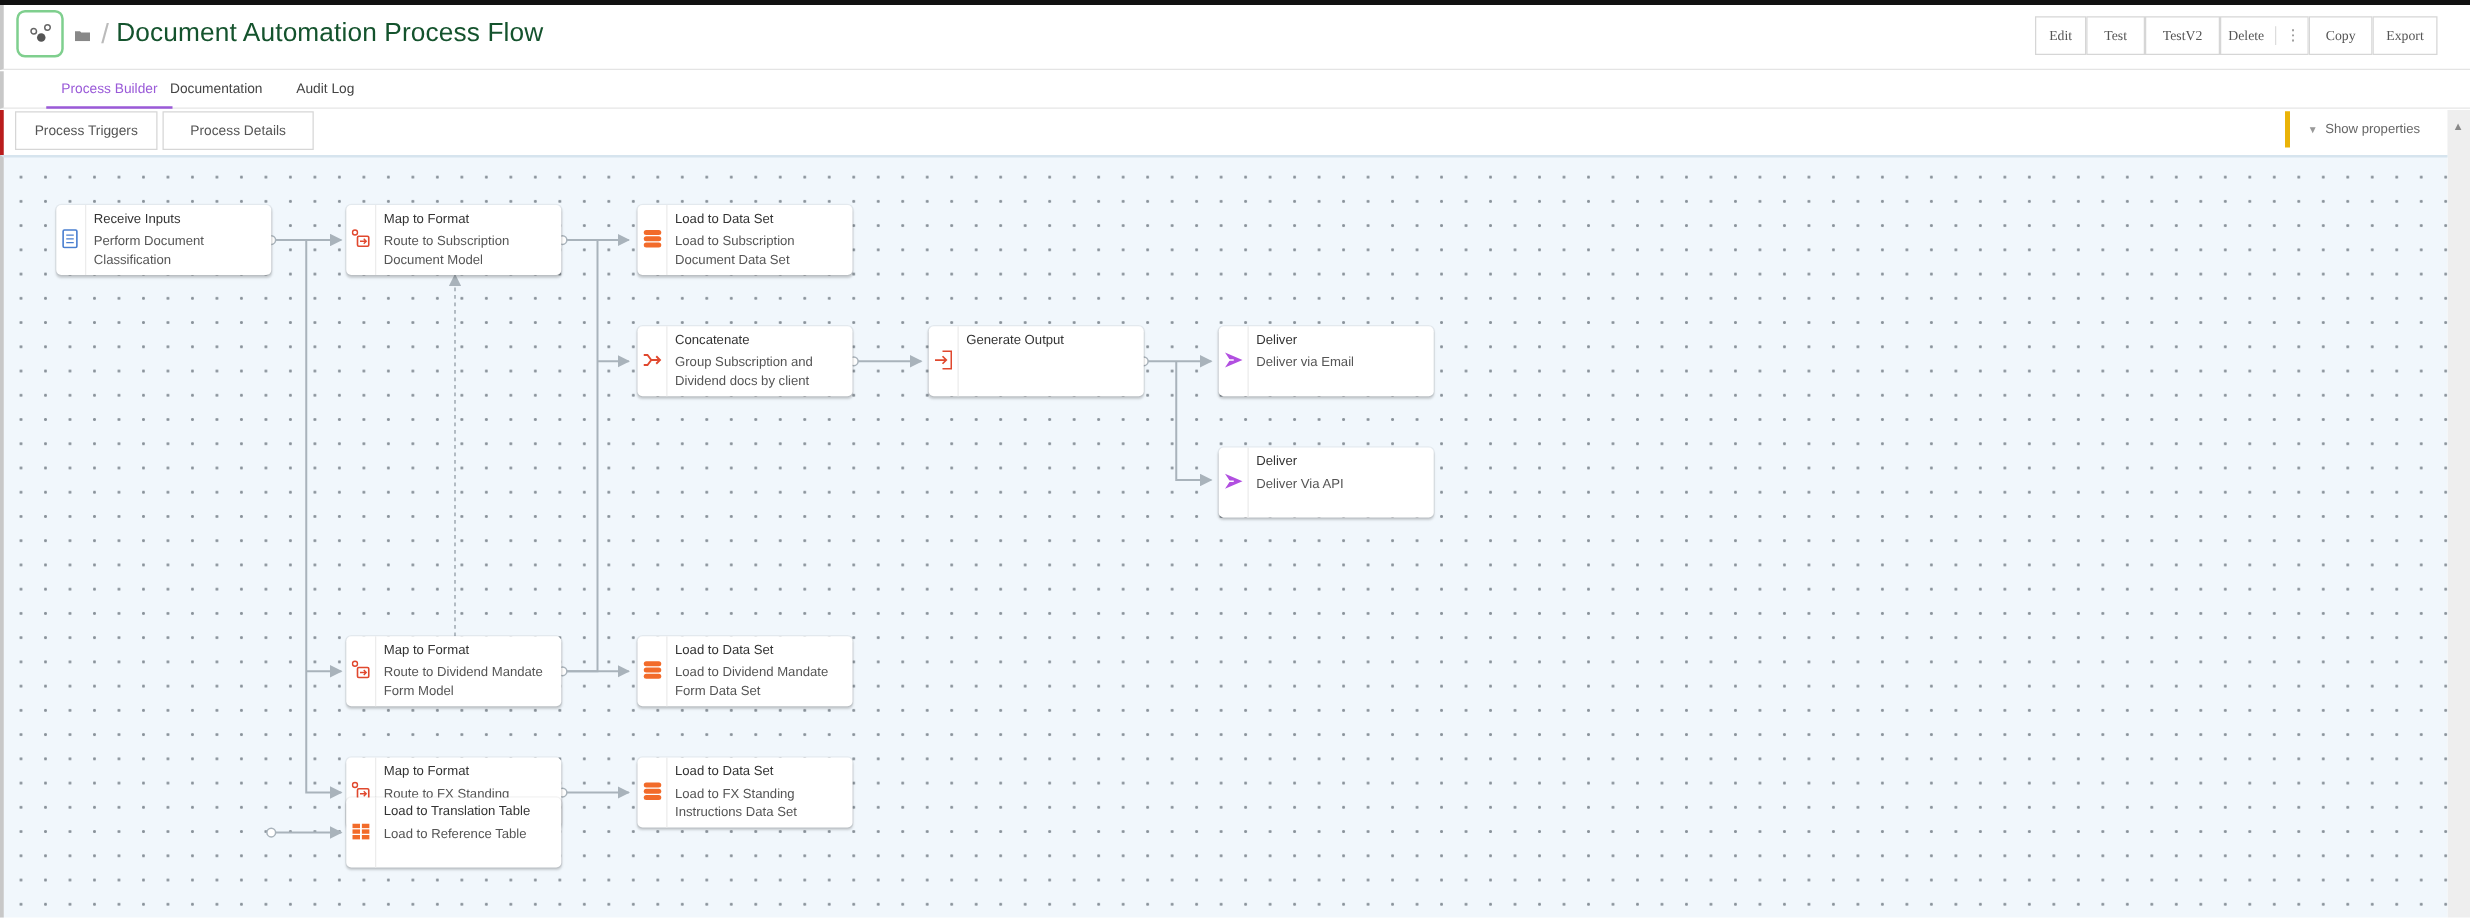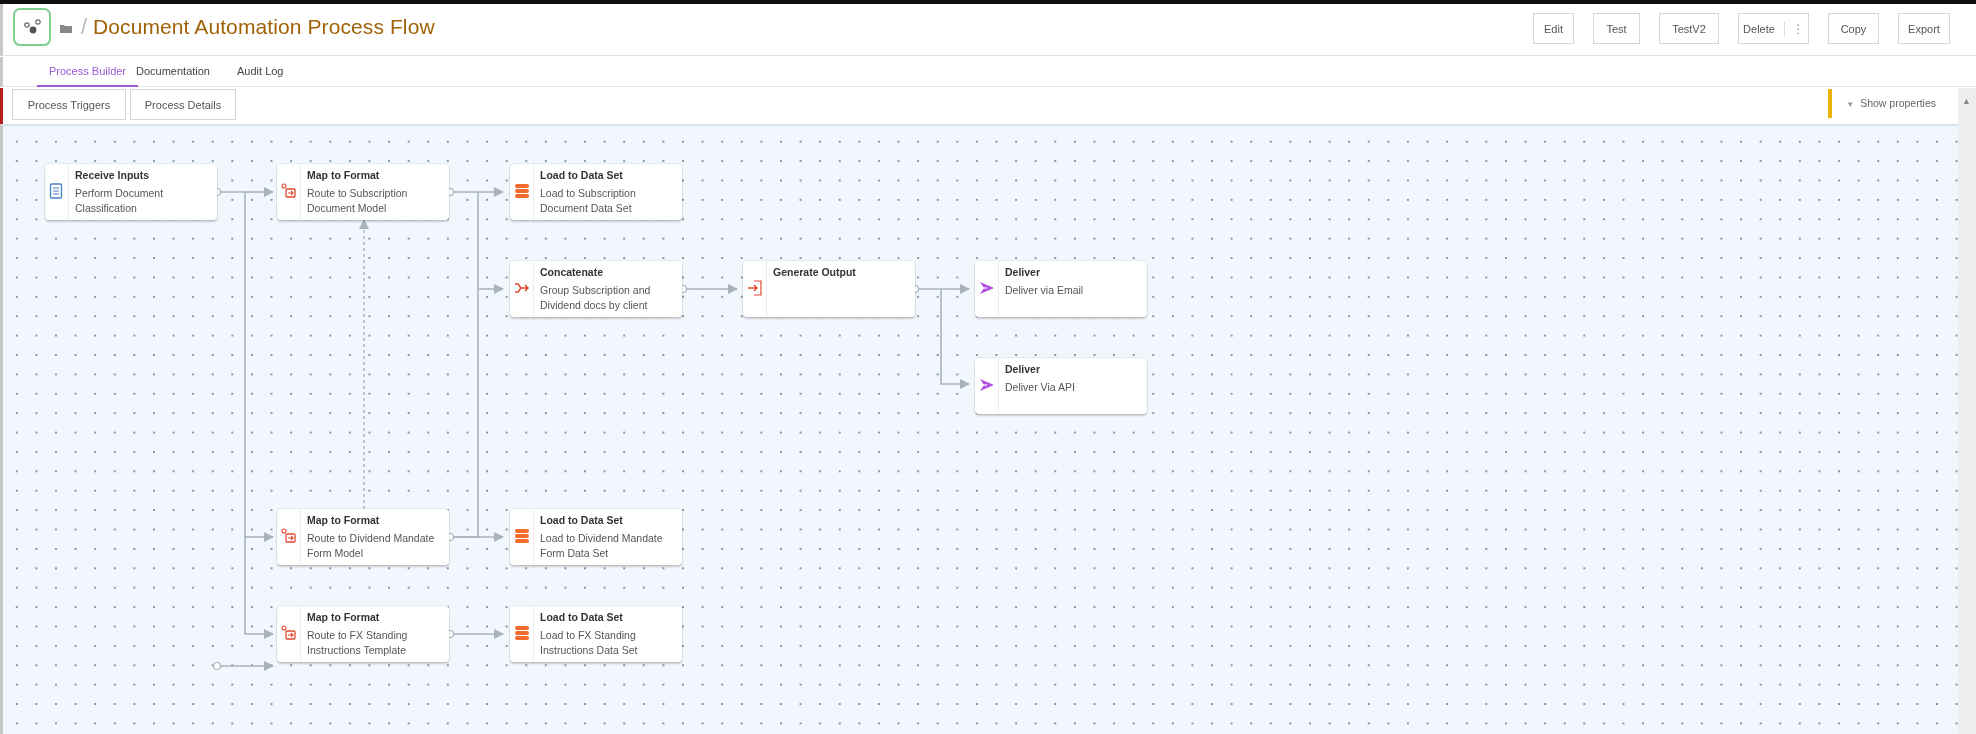--- a/index.html
+++ b/index.html
@@ -3,40 +3,40 @@
 <meta charset="utf-8">
 <style>
   * { box-sizing: border-box; margin: 0; padding: 0; }
   html, body { width: 1976px; height: 734px; overflow: hidden; background: #fff; font-family: "Liberation Sans", sans-serif; color: #222; }
   .topbar { position: absolute; left: 0; top: 0; width: 1976px; height: 4px; background: #111; }
   .header { position: absolute; left: 0; top: 4px; width: 1976px; height: 52px; border-bottom: 1px solid #e4e4e4; border-left: 3px solid #c8c8c8; }
   .app-icon { position: absolute; left: 10px; top: 4px; width: 38px; height: 38px; border: 2px solid #7fcf8e; border-radius: 7px; background: #fff; }
   .app-icon svg { position: absolute; left: 8px; top: 9px; }
   .folder-icon { position: absolute; left: 57px; top: 20px; }
   .slash { position: absolute; left: 78px; top: 10px; font-size: 22px; color: #bbb; }
-  .title { position: absolute; left: 90px; top: 11px; font-size: 21px; color: #a16207; letter-spacing: 0.1px; }
-  .actions { position: absolute; right: 26px; top: 9px; display: flex; gap: 19px; }
+  .title { position: absolute; left: 90px; top: 11px; font-size: 21px; color: #14532d; letter-spacing: 0.1px; }
+  .actions { position: absolute; right: 26px; top: 9px; display: flex; gap: 0; font-family: Liberation Serif, serif; }
   .btn { height: 31px; border: 1px solid #d6d6d6; background: #fff; font-size: 11px; color: #555; display: flex; align-items: center; justify-content: center; padding: 0 13px; cursor: pointer; }
   .btn .kebab { margin-left: 9px; padding-left: 7px; border-left: 1px solid #ddd; color: #888; font-size: 12px; }
   .tabs { position: absolute; left: 0; top: 57px; width: 1976px; height: 30px; border-bottom: 1px solid #e6e6e6; border-left: 3px solid #c8c8c8; }
   .tab { position: absolute; top: 0; height: 30px; line-height: 28px; font-size: 11px; color: #444; padding: 0 12px; cursor: pointer; }
   .tab.active { color: #9a5ad8; border-bottom: 2px solid #9a5ad8; }
   .show-props { position: absolute; right: 40px; top: 0; height: 29px; line-height: 29px; font-size: 10.5px; color: #666; padding: 0 0 0 14px; border-left: 4px solid #eab308; cursor: pointer; margin-top: 32px; }
   .subtabs { position: absolute; left: 0; top: 88px; width: 1976px; height: 36px; border-left: 3px solid #b91c1c; }
   .subtab { position: absolute; top: 1px; height: 31px; border: 1px solid #d6d6d6; background: #fff; font-size: 11px; color: #555; display:flex; align-items:center; justify-content:center; cursor: pointer; }
   .canvas { position: absolute; left: 0; top: 124px; width: 1958px; height: 610px; border-left: 3px solid #c8c8c8; border-top: 2px solid #d6e4ee;
     background-color: #f1f7fc;
     background-image: radial-gradient(circle, #8a939b 1px, transparent 1.3px);
     background-size: 19.6px 19.4px; background-position: 4px 6px; }
   .scroll-track { position: absolute; left: 1958px; top: 88px; width: 18px; height: 646px; background: #eeeeee; }
   .scroll-up { position: absolute; left: 1962px; top: 96px; font-size: 9px; color: #888; }
   .node { position: absolute; width: 172px; height: 56px; background: #fff; border-radius: 4px; box-shadow: 0 2px 2px rgba(0,0,0,0.18), 0 0 0 1px rgba(0,0,0,0.05); cursor: pointer; }
   .node .icon-col { position: absolute; left: 0; top: 0; width: 24px; height: 100%; border-right: 1px solid #ececec; }
   .node .icon-col svg { position: absolute; left: 4px; top: 19px; }
-  .node .ntitle { position: absolute; left: 30px; top: 5px; font-size: 10.5px; font-weight: bold; color: #333; white-space: nowrap; }
+  .node .ntitle { position: absolute; left: 30px; top: 5px; font-size: 10.5px; font-weight: normal; color: #333; white-space: nowrap; }
   .node .ndesc { position: absolute; left: 30px; top: 22px; width: 140px; font-size: 10.5px; color: #555; line-height: 15px; }
   svg.links { position: absolute; left: 0; top: 0; }
 </style>
 </head>
 <body>
 
 <div class="topbar"></div>
 
 <div class="header">
   <div class="app-icon">
@@ -66,21 +66,21 @@
 
 <div class="tabs">
   <div class="tab active" style="left:34px">Process Builder</div>
   <div class="tab" style="left:121px">Documentation</div>
   <div class="tab" style="left:222px">Audit Log</div>
   <div class="show-props"><span style="font-size:8px;color:#999;margin-right:6px">▼</span><span>Show properties</span></div>
 </div>
 
 <div class="subtabs">
   <div class="subtab" style="left:9px;width:114px">Process Triggers</div>
-  <div class="subtab" style="left:127px;width:106px">Process Details</div>
+  <div class="subtab" style="left:127px;width:121px">Process Details</div>
 </div>
 
 <div class="scroll-track"></div>
 <div class="scroll-up">▲</div>
 
 <div class="canvas">
   <svg class="links" width="1958" height="610">
     <defs>
       <marker id="arr" markerWidth="10" markerHeight="10" refX="9" refY="5" orient="auto" markerUnits="userSpaceOnUse">
         <path d="M0 0 L10 5 L0 10 z" fill="#a9b3bb"></path>
@@ -243,13 +243,27 @@
           <rect x="1" y="1" width="14" height="4" rx="2" fill="#f26b2a"></rect>
           <rect x="1" y="6" width="14" height="4" rx="2" fill="#f26b2a"></rect>
           <rect x="1" y="11" width="14" height="4" rx="2" fill="#f26b2a"></rect>
         </svg>
       </div>
     <div class="ntitle">Load to Data Set</div>
     <div class="ndesc">Load to FX Standing Instructions Data Set</div>
   </div>
 
 
+  <div class="node" style="left:274px;top:512px">
+    <div class="icon-col">
+        <svg width="16" height="16" viewBox="0 0 16 16">
+          <rect x="1" y="2" width="6" height="3.5" fill="#f26b2a"></rect>
+          <rect x="8.5" y="2" width="6" height="3.5" fill="#f26b2a"></rect>
+          <rect x="1" y="6.5" width="6" height="3.5" fill="#f26b2a"></rect>
+          <rect x="8.5" y="6.5" width="6" height="3.5" fill="#f26b2a"></rect>
+          <rect x="1" y="11" width="6" height="3.5" fill="#f26b2a"></rect>
+          <rect x="8.5" y="11" width="6" height="3.5" fill="#f26b2a"></rect>
+        </svg>
+      </div>
+    <div class="ntitle">Load to Translation Table</div>
+    <div class="ndesc">Load to Reference Table</div>
+  </div>
 </div>
 
 </body></html>

